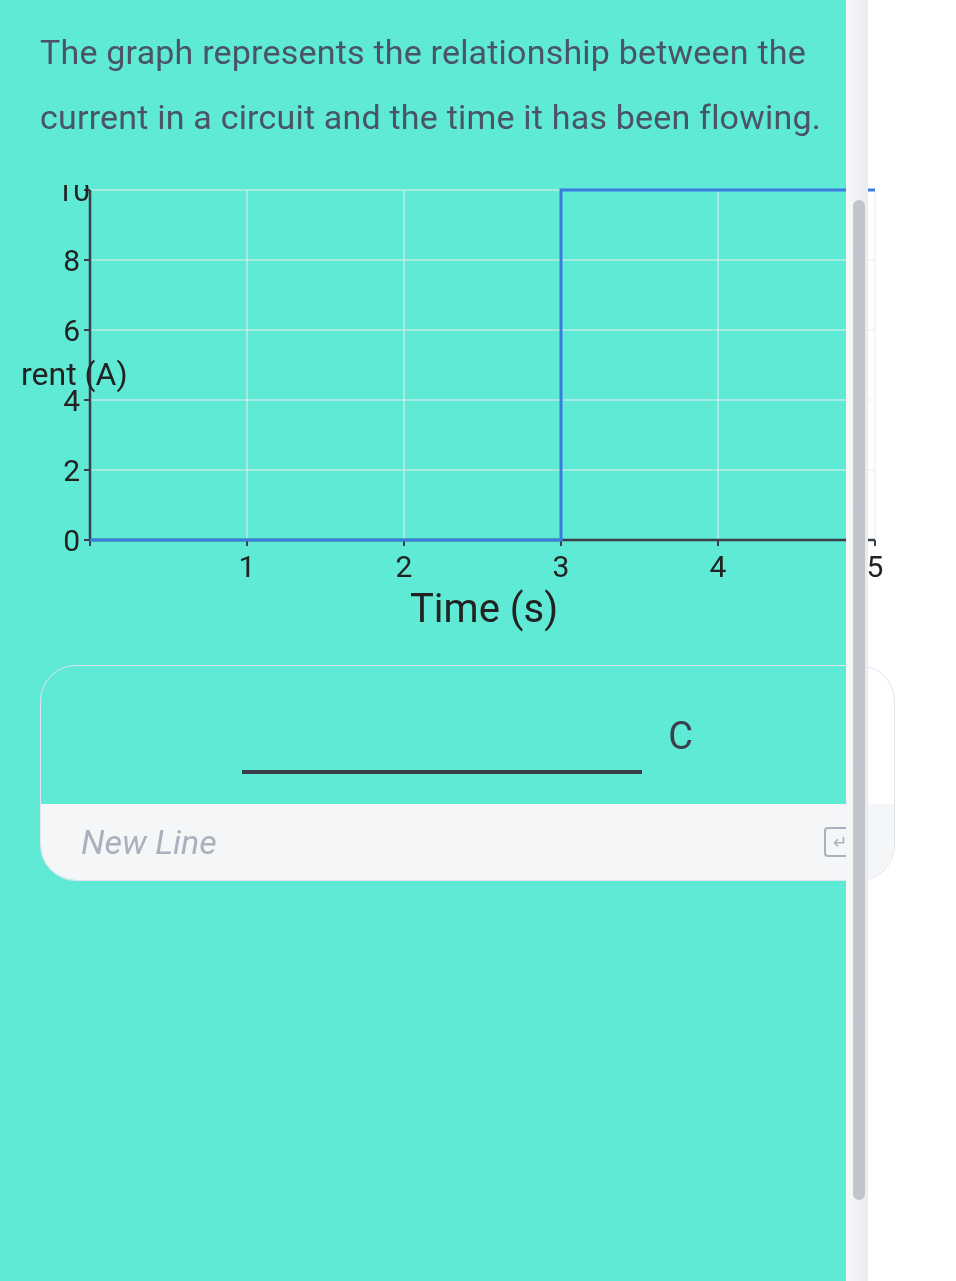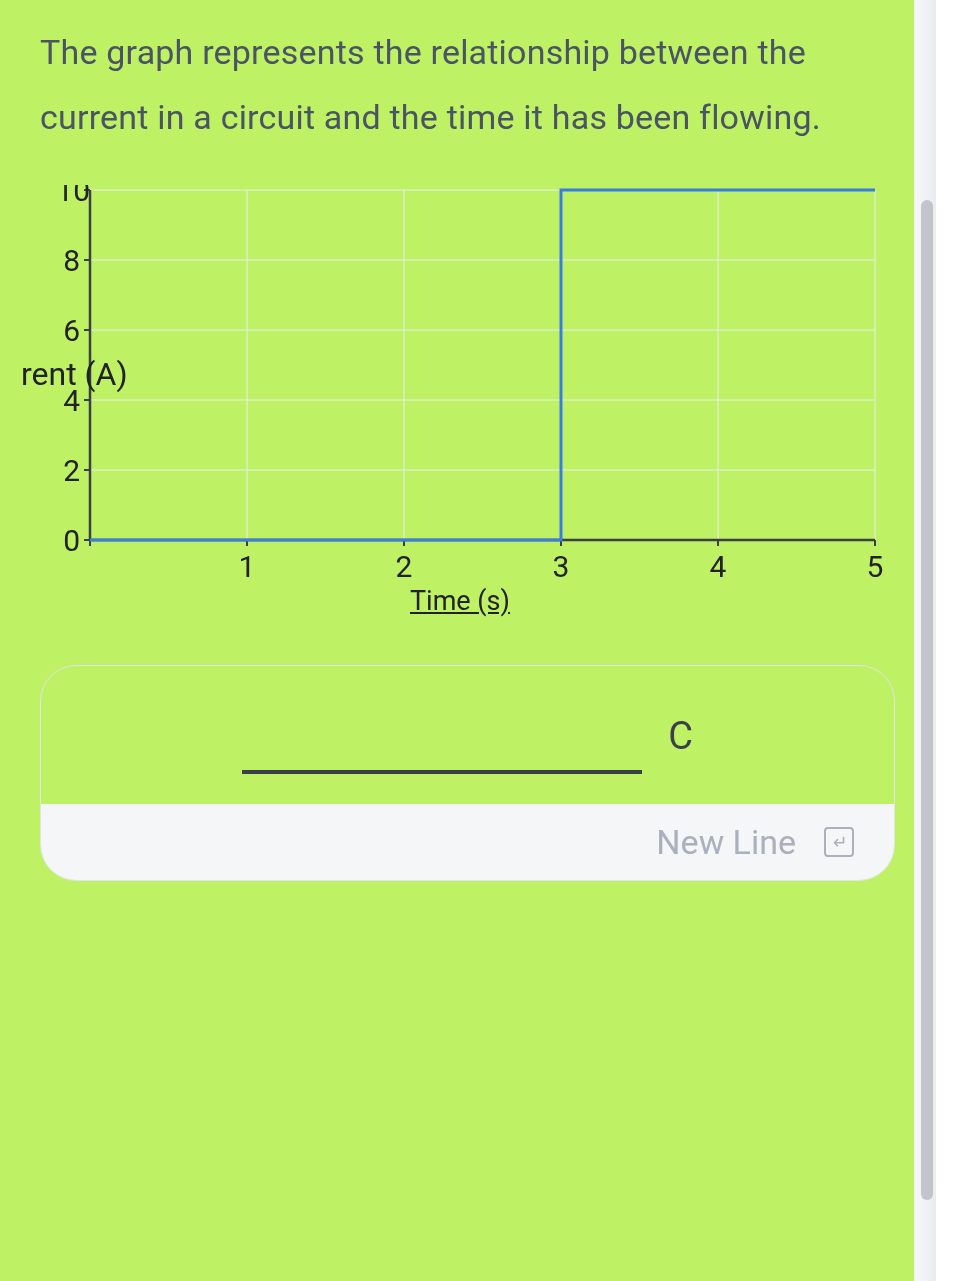--- a/index.html
+++ b/index.html
@@ -4,24 +4,24 @@
 <style>
   * { box-sizing: border-box; }
   html, body {
     margin: 0;
     padding: 0;
     font-family: -apple-system, BlinkMacSystemFont, "Segoe UI", Roboto, sans-serif;
     background: #ffffff;
     color: #4a5464;
   }
   .page {
-    width: 936px;
+    width: 868px;
     height: 1281px;
     position: relative;
-    background: #bef264;
+    background: #5eead4;
     padding: 20px 40px 0 40px;
   }
   .question-text {
     font-size: 34px;
     line-height: 1.9;
     color: #4a5464;
     font-weight: 400;
     letter-spacing: 0.2px;
   }
   .question-text p { margin: 0 0 36px 0; }
@@ -43,23 +43,22 @@
     left: 0px;
     top: 170px;
     font-size: 32px;
     color: #222;
     margin-left: 21px;
   }
   .xlabel {
     position: absolute;
     left: 410px;
     top: 400px;
-    font-size: 27px;
+    font-size: 40px;
     color: #222;
-    text-decoration: underline;
   }
 
   .answer-card {
     margin-top: 20px;
     width: 855px;
     border: 1px solid #e1e4ea;
     border-radius: 36px;
     overflow: hidden;
   }
   .answer-row {
@@ -79,23 +78,24 @@
     font-size: 38px;
     color: #3b3f4a;
     margin-bottom: 0px;
     padding-left: 8px;
     padding-bottom: 22px;
   }
   .newline-row {
     background: #f5f6f8;
     padding: 18px 40px 18px 40px;
     display: flex;
-    justify-content: flex-end;
+    justify-content: space-between;
     align-items: center;
     gap: 28px;
+    font-style: italic;
   }
   .newline-label {
     font-size: 34px;
     color: #aab0bc;
   }
   .newline-icon {
     width: 30px;
     height: 30px;
     border: 2px solid #aab0bc;
     border-radius: 4px;

